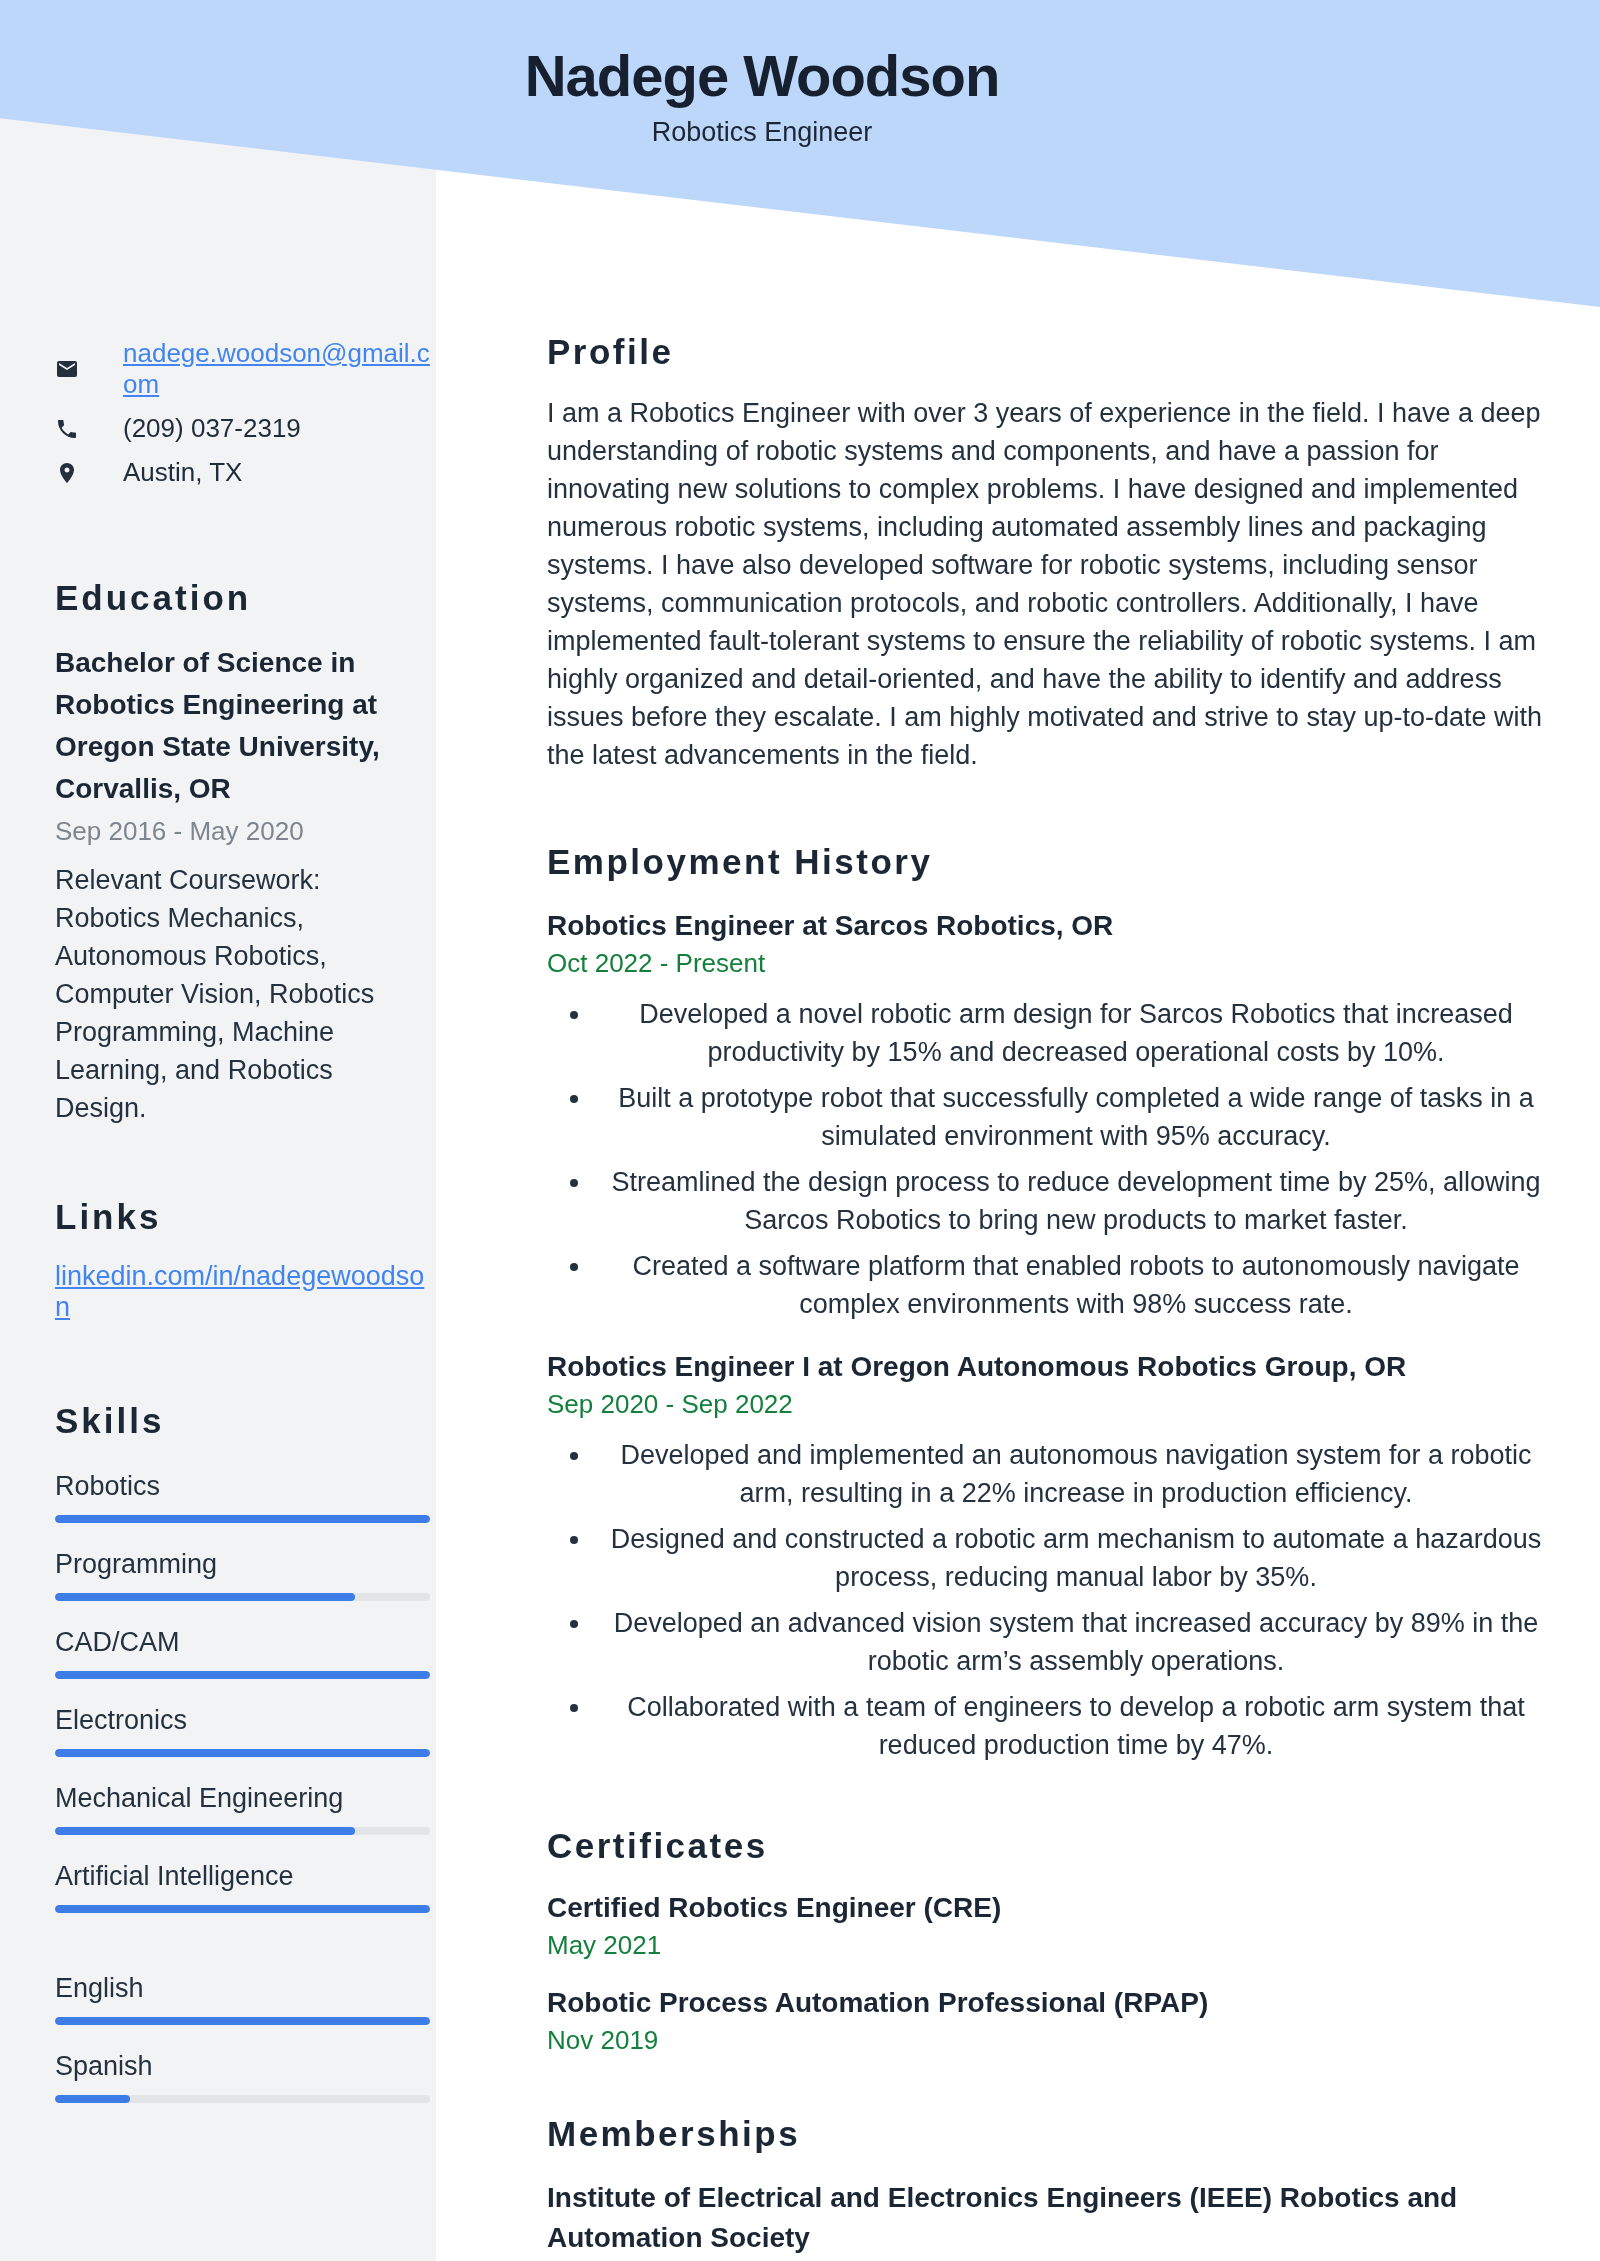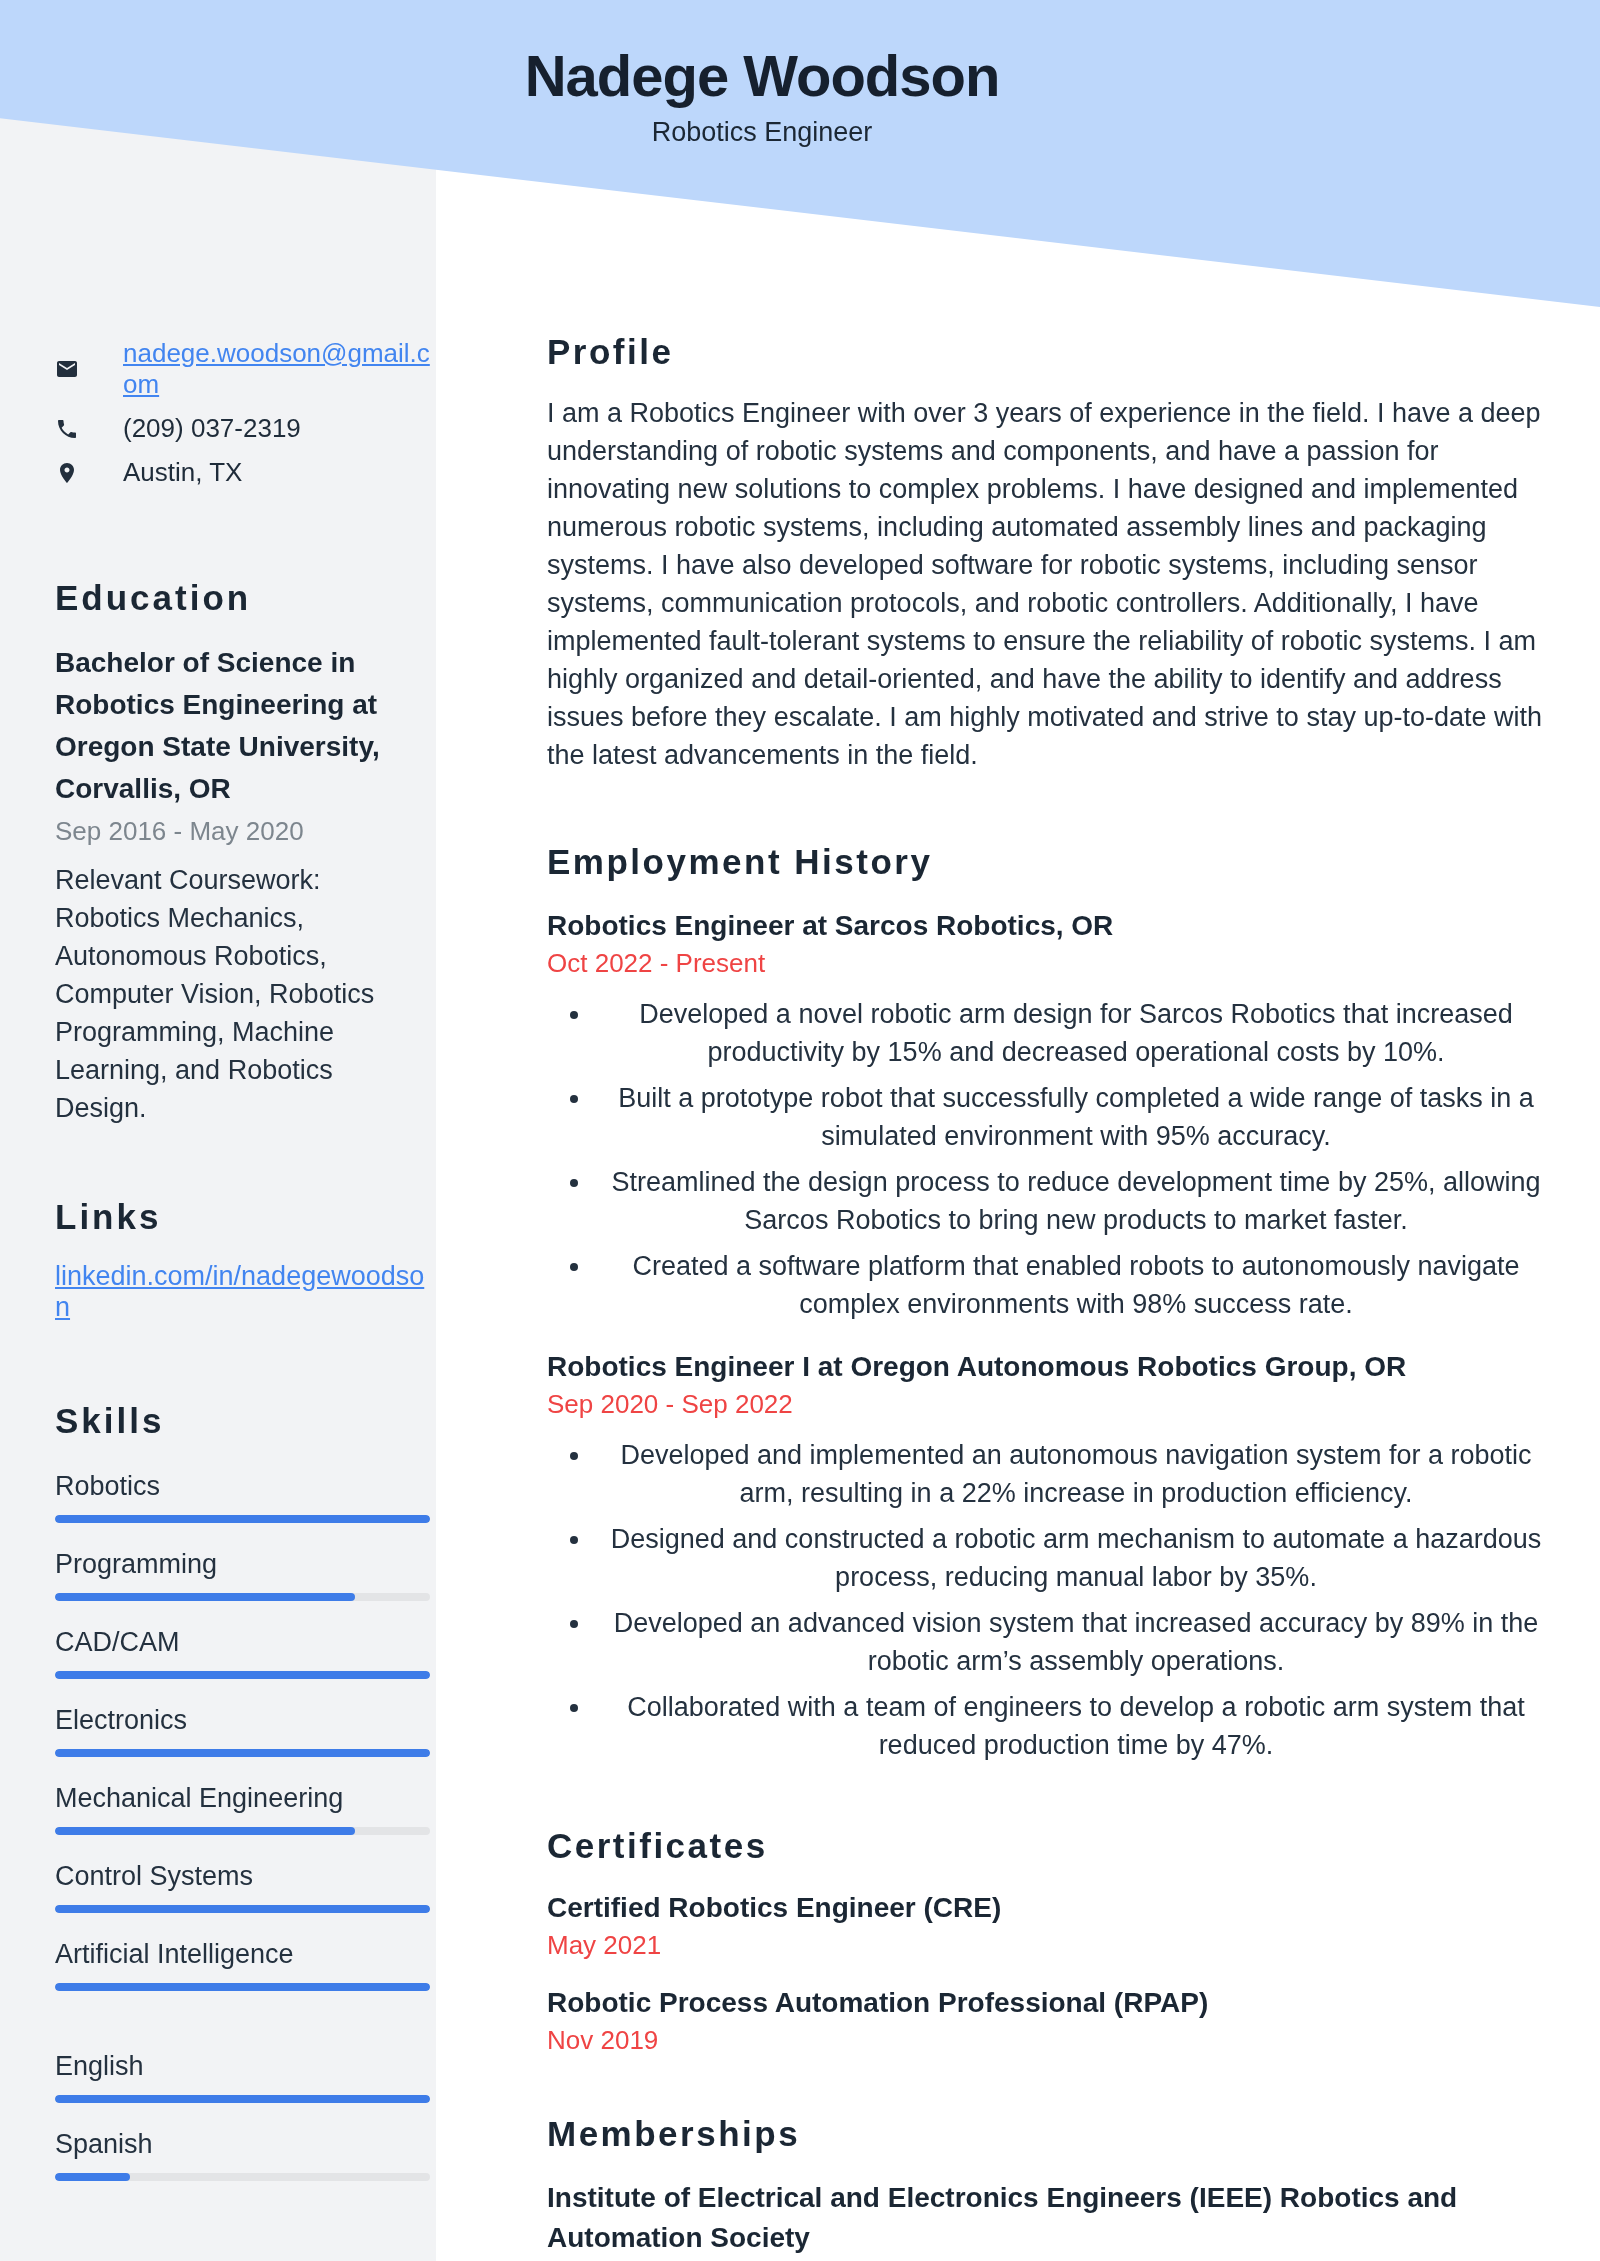--- a/index.html
+++ b/index.html
@@ -154,21 +154,21 @@
 
   .employment-block { margin-top: 68px; }
   .job { margin-top: 28px; }
   .job-title {
     font-size: 28px;
     font-weight: 700;
     color: #1b2734;
   }
   .job-date {
     font-size: 26px;
-    color: #ef4444;
+    color: #15803d;
     margin-top: 6px;
   }
   ul.bullets {
     margin-top: 16px;
     list-style: disc;
     padding-left: 46px;
     text-align: center;
   }
   ul.bullets li {
     font-size: 27px;
@@ -271,26 +271,20 @@
       <div class="skill-item">
         <div class="skill-name">Electronics</div>
         <div class="bar">
             <div class="bar-fill" style="width: 100%;"></div>
           </div>
       </div>
       <div class="skill-item">
         <div class="skill-name">Mechanical Engineering</div>
         <div class="bar">
             <div class="bar-fill" style="width: 80%;"></div>
-          </div>
-      </div>
-      <div class="skill-item">
-        <div class="skill-name">Control Systems</div>
-        <div class="bar">
-            <div class="bar-fill" style="width: 100%;"></div>
           </div>
       </div>
       <div class="skill-item">
         <div class="skill-name">Artificial Intelligence</div>
         <div class="bar">
             <div class="bar-fill" style="width: 100%;"></div>
           </div>
       </div>
     </div>
 

